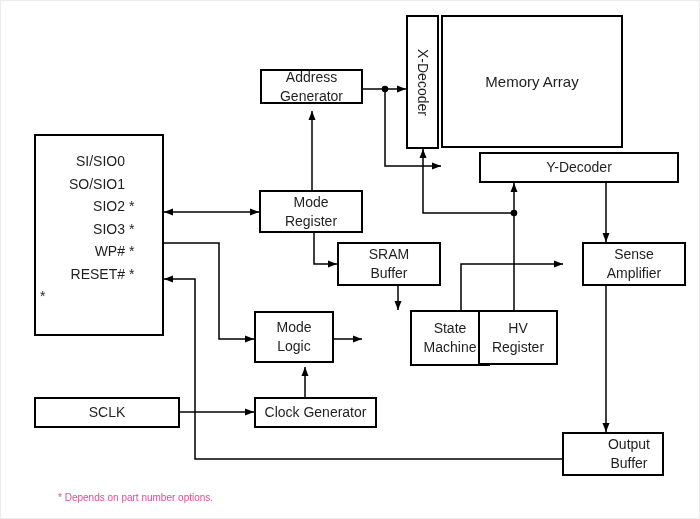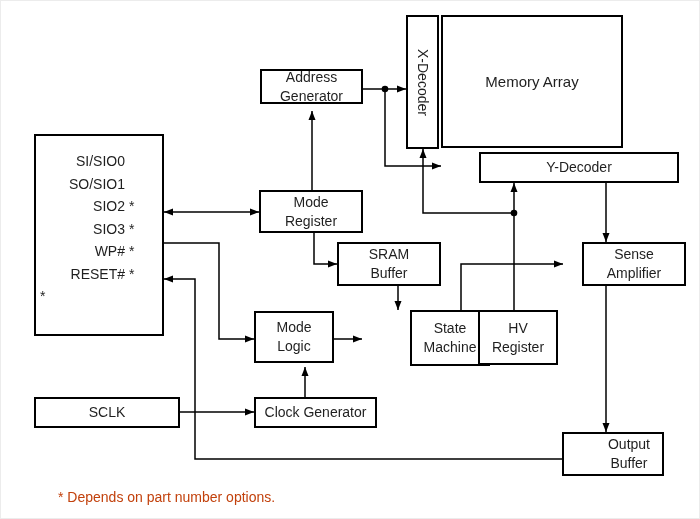--- a/index.html
+++ b/index.html
@@ -46,21 +46,21 @@
   #memory-array  {left:440px; top:14px;  width:182px; height:133px; font-size:15px;justify-content:center;}
   #y-decoder     {left:440px; top:151px; width:200px; height:31px;margin-left:38px;}
   
   #io-block .sig-list{padding:14px 20px 0 0;}
   .sig-row{display:flex;line-height:22.5px;height:22.5px;font-size:14px;}
   .sig-name{flex:1;text-align:right;}
   .sig-star{width:13px;text-align:left;padding-left:4px;}
   
   .footnote{
     position:absolute;z-index:2;left:57px;top:488px;
-    font-size:14px;line-height:17px;color:#c2410c;
+    font-size:10px;line-height:17px;color:#ec4899;
   }
 </style>
 </head>
 <body>
 
 <div class="canvas">
 
   <svg class="connector-layer" viewBox="0 0 700 519" xmlns="http://www.w3.org/2000/svg">
 
     <path class="wire" d="M163 211 H258"></path>

